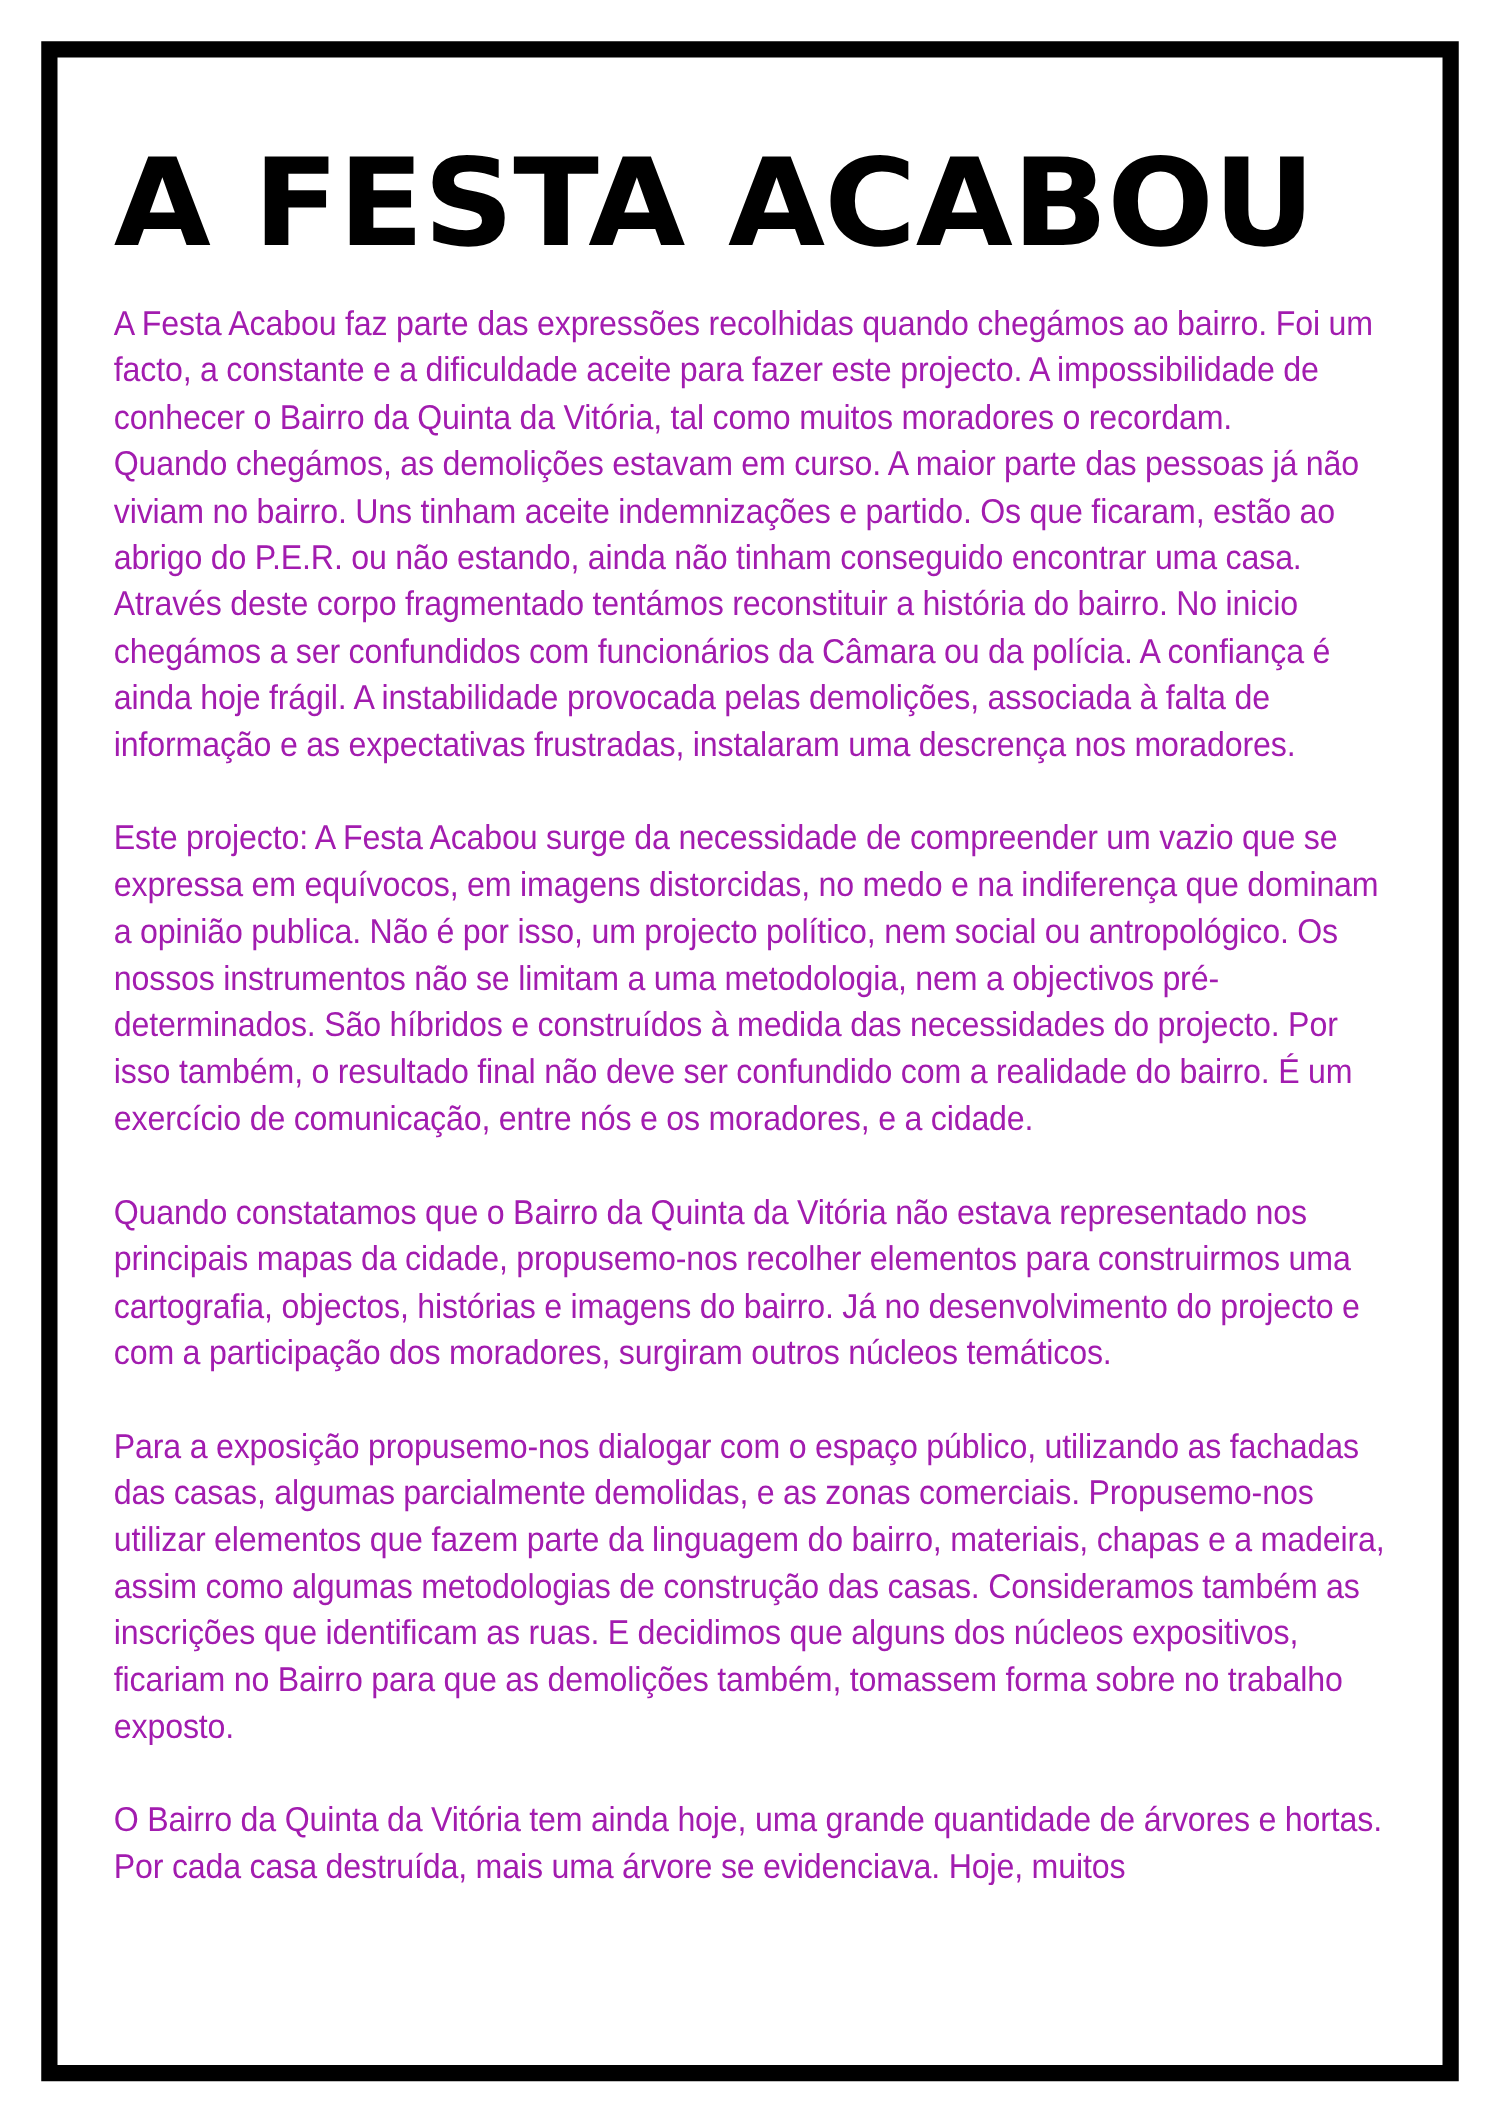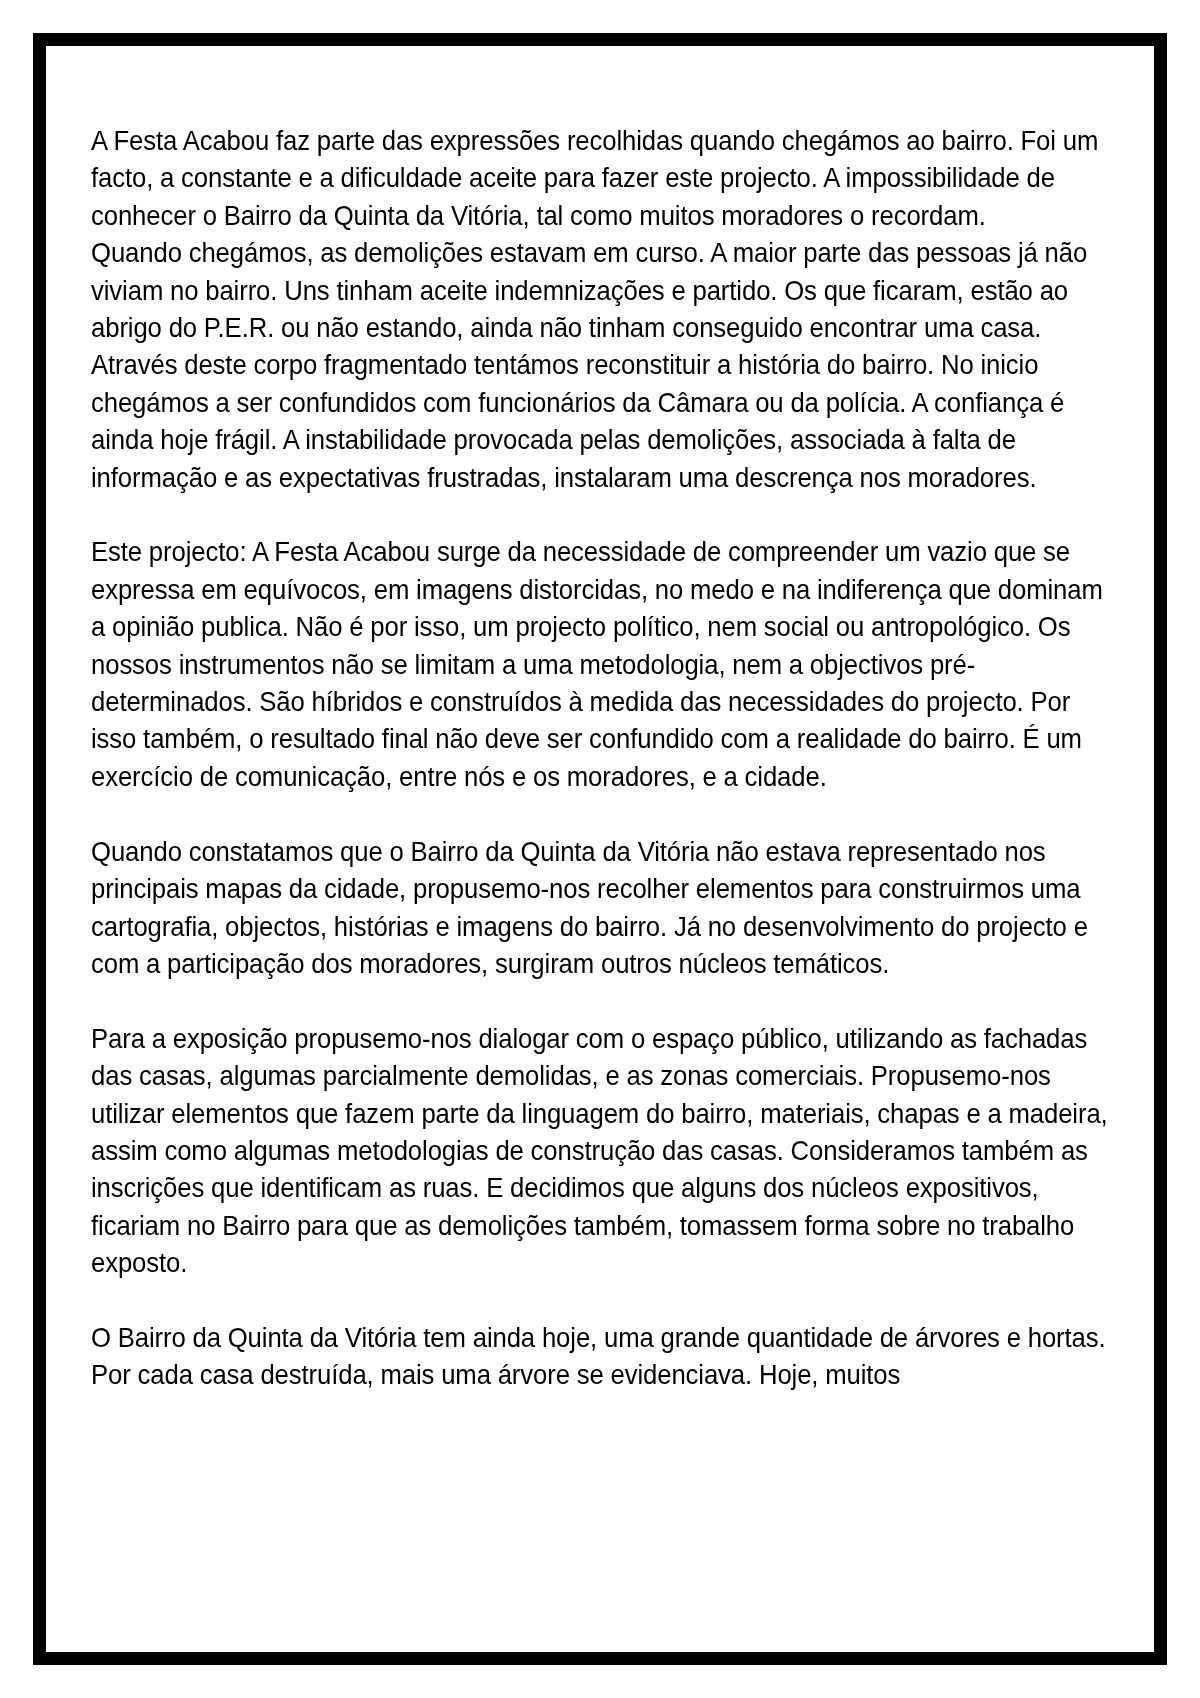--- a/index.html
+++ b/index.html
@@ -58,21 +58,21 @@
   .title-block {
     height: 118px;
     display: flex;
     align-items: flex-end;
     overflow: hidden;
   }
 
   
   .body-copy {
     margin-top: 30px;
-    color: #000000;
+    color: #a21caf;
   }
 
   .para {
     font-size: 27.5px;
     line-height: 37.4px;
     letter-spacing: -0.12px;
     margin: 0 0 0 0;
     text-align: left;
     transform: scaleX(0.935);
     transform-origin: left top;
@@ -87,20 +87,23 @@
 </style>
 </head>
 <body>
 
 <div class="poster">
 
   <div class="frame"></div>
 
   <div class="content">
 
+    <div class="title-block">
+      <h1 class="poster-title">A FESTA ACABOU</h1>
+    </div>
 
     <div class="body-copy">
 
       <p class="para">A Festa Acabou faz parte das expressões recolhidas quando chegámos ao bairro. Foi um facto, a constante e a dificuldade aceite para fazer este projecto. A impossibilidade de conhecer o Bairro da Quinta da Vitória, tal como muitos moradores o recordam.
 Quando chegámos, as demolições estavam em curso. A maior parte das pessoas já não viviam no bairro. Uns tinham aceite indemnizações e partido. Os que ficaram, estão ao abrigo do P.E.R. ou não estando, ainda não tinham conseguido encontrar uma casa.
 Através deste corpo fragmentado tentámos reconstituir a história do bairro. No inicio  chegámos a ser confundidos com funcionários da Câmara ou da polícia. A confiança é ainda hoje frágil. A instabilidade provocada pelas demolições, associada à falta de informação e as expectativas frustradas, instalaram uma descrença nos moradores.</p>
 
       <p class="para">Este projecto: A Festa Acabou surge da necessidade de compreender um vazio que se expressa em equívocos, em imagens distorcidas, no medo e na indiferença que dominam a opinião publica. Não é por isso, um projecto político, nem social ou antropológico. Os nossos instrumentos não se limitam a uma metodologia, nem a objectivos pré-determinados. São híbridos e construídos à medida das necessidades do projecto. Por isso também, o resultado final não deve ser confundido com a realidade do bairro. É um exercício de comunicação, entre nós e os moradores, e a cidade.</p>
 
       <p class="para">Quando constatamos que o Bairro da Quinta da Vitória não estava representado nos principais mapas da cidade, propusemo-nos recolher elementos para construirmos uma cartografia, objectos, histórias e imagens do bairro. Já no desenvolvimento do projecto e com a participação dos moradores, surgiram outros núcleos temáticos.</p>

